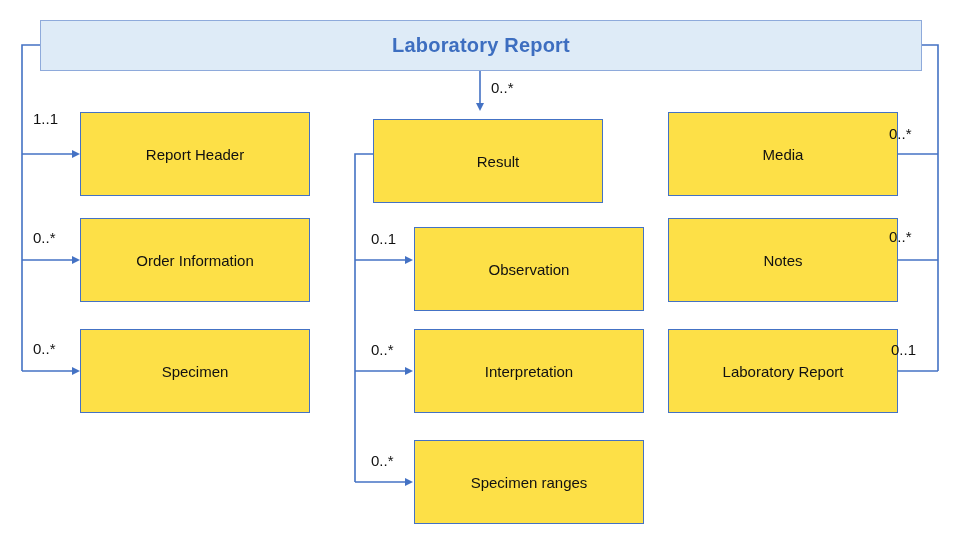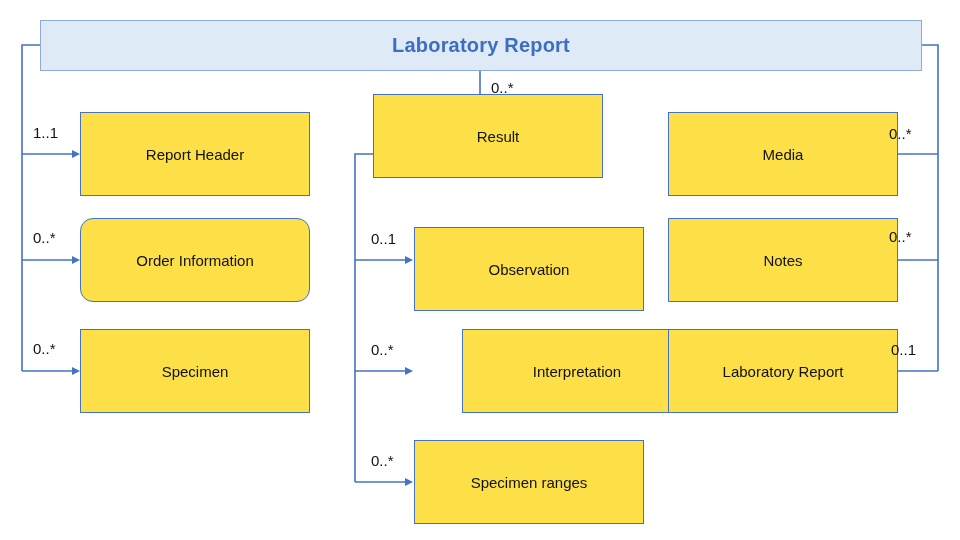--- a/index.html
+++ b/index.html
@@ -97,51 +97,51 @@
     </g>
   </svg>
 
   <div class="header-box">
     <span class="title">Laboratory Report</span>
   </div>
 
   <div class="node-box" style="left:80px; top:112px;">
     <span class="label">Report Header</span>
   </div>
-  <div class="node-box" style="left:80px; top:218px;border-radius:13px;">
+  <div class="node-box" style="left:80px; top:218px;">
     <span class="label">Order Information</span>
   </div>
   <div class="node-box" style="left:80px; top:329px;">
     <span class="label">Specimen</span>
   </div>
 
-  <div class="node-box" style="left:373px; top:94px;padding-left:20px;">
+  <div class="node-box" style="left:373px; top:119px;padding-left:20px;">
     <span class="label">Result</span>
   </div>
   <div class="node-box" style="left:414px; top:227px;">
     <span class="label">Observation</span>
   </div>
-  <div class="node-box" style="left:414px; top:329px;margin-left:48px;">
+  <div class="node-box" style="left:414px; top:329px;">
     <span class="label">Interpretation</span>
   </div>
   <div class="node-box" style="left:414px; top:440px;">
     <span class="label">Specimen ranges</span>
   </div>
 
   <div class="node-box" style="left:668px; top:218px;">
     <span class="label">Notes</span>
   </div>
   <div class="node-box" style="left:668px; top:112px;">
     <span class="label">Media</span>
   </div>
   <div class="node-box" style="left:668px; top:329px;">
     <span class="label">Laboratory Report</span>
   </div>
 
-  <span class="card-label" style="left:33px; top:124px;text-align:right;">1..1</span>
+  <span class="card-label" style="left:33px; top:110px;text-align:right;">1..1</span>
   <span class="card-label" style="left:33px; top:229px;">0..*</span>
   <span class="card-label" style="left:33px; top:340px;">0..*</span>
 
   <span class="card-label" style="left:491px; top:79px;">0..*</span>
   <span class="card-label" style="left:371px; top:230px;">0..1</span>
   <span class="card-label" style="left:371px; top:341px;">0..*</span>
   <span class="card-label" style="left:371px; top:452px;">0..*</span>
 
   <span class="card-label" style="left:889px; top:125px;">0..*</span>
   <span class="card-label" style="left:889px; top:228px;">0..*</span>

